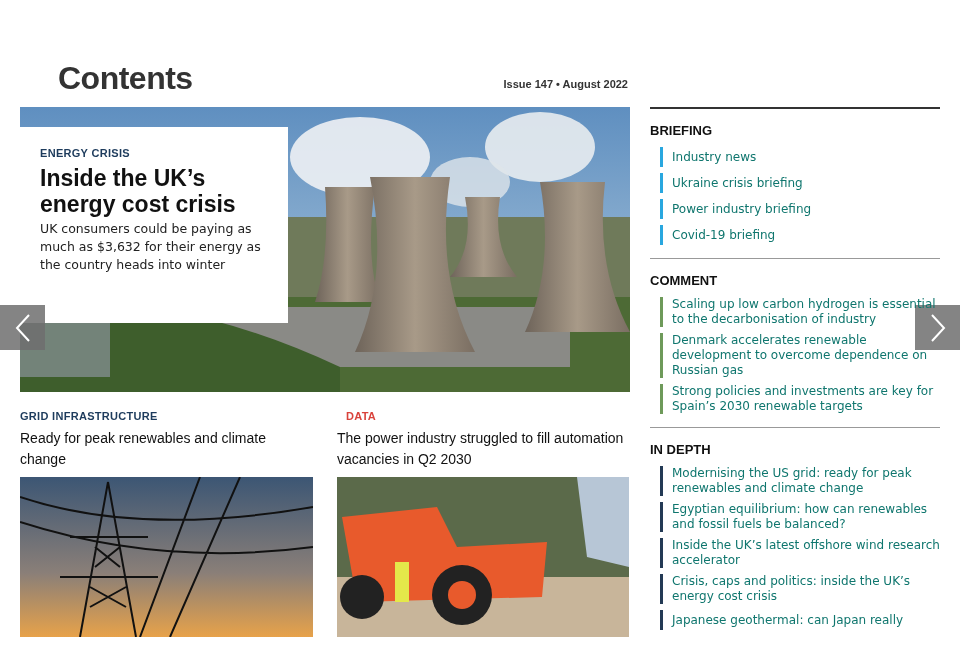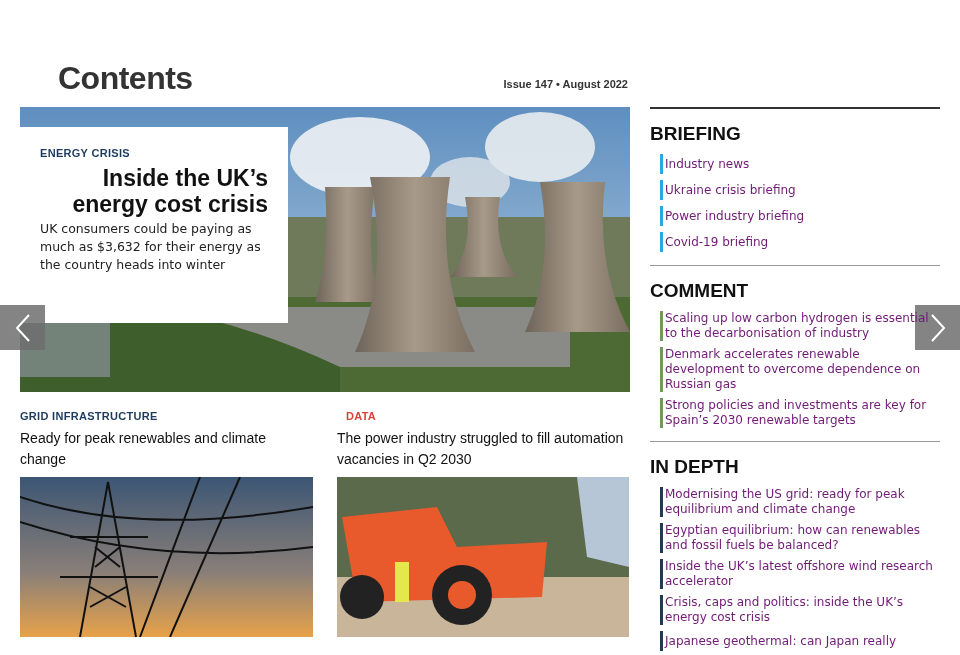--- a/index.html
+++ b/index.html
@@ -4,31 +4,31 @@
 <style>
   * { box-sizing: border-box; margin: 0; padding: 0; }
   body { width: 960px; height: 655px; overflow: hidden; background: #fff; font-family: "DejaVu Sans", sans-serif; color: #222; position: relative; }
   .title { position: absolute; left: 18px; top: 60px; font-family: "Liberation Sans", sans-serif; font-weight: bold; font-size: 32px; color: #333; letter-spacing: -0.5px; margin-left: 40px; }
   .issue { position: absolute; right: 332px; top: 78px; font-family: "Liberation Sans", sans-serif; font-weight: bold; font-size: 11px; color: #333; }
   .hero { position: absolute; left: 20px; top: 107px; width: 610px; height: 285px; overflow: hidden; }
   .hero svg { position: absolute; left: 0; top: 0; }
   .hero-card { position: absolute; left: 20px; top: 127px; width: 268px; height: 196px; background: #fff; padding: 20px 20px; }
   .kicker { font-family: "Liberation Sans", sans-serif; font-weight: bold; font-size: 11px; letter-spacing: 0.3px; color: #1d3b5c; }
   .kicker.red { color: #d9423b; padding-left: 9px; }
-  .hero-title { font-family: "Liberation Sans", sans-serif; font-weight: bold; font-size: 23px; line-height: 26px; color: #111; margin-top: 6px; text-align: right; }
+  .hero-title { font-family: "Liberation Sans", sans-serif; font-weight: bold; font-size: 23px; line-height: 26px; color: #111; margin-top: 6px; }
   .hero-sub { font-size: 12.5px; line-height: 18px; color: #222; margin-top: 3px; }
   .card { position: absolute; top: 410px; width: 293px; }
   .card-title { font-family: "Liberation Sans", sans-serif; font-weight: normal; font-size: 14px; line-height: 21px; color: #111; margin-top: 6px; }
   .card-img { position: absolute; top: 477px; height: 160px; overflow: hidden; }
   .sidebar { position: absolute; left: 650px; top: 107px; width: 290px; }
   .sec-rule { border-top: 2px solid #333; }
   .sec-rule.thin { border-top: 1px solid #999; }
-  .sec-head { font-family: "Liberation Sans", sans-serif; font-weight: bold; font-size: 19px; color: #111; margin: 14px 0 9px 0; }
+  .sec-head { font-family: "Liberation Sans", sans-serif; font-weight: bold; font-size: 13px; color: #111; margin: 14px 0 9px 0; }
   .sec-list { list-style: none; padding-left: 10px; margin-bottom: 13px; }
-  .sec-list li { border-left: 3px solid #29a7df; padding-left: 2px; font-size: 12px; line-height: 15px; color: #701a75; margin-bottom: 6px; min-height: 20px; display: flex; align-items: center; }
+  .sec-list li { border-left: 3px solid #29a7df; padding-left: 9px; font-size: 12px; line-height: 15px; color: #0f766e; margin-bottom: 6px; min-height: 20px; display: flex; align-items: center; }
   .sec-list.green li { border-left-color: #6e9a5a; }
   .sec-list.navy li { border-left-color: #233a55; }
   .nav-arrow { position: absolute; top: 305px; width: 45px; height: 45px; background: rgba(110,110,110,0.85); display: flex; align-items: center; justify-content: center; cursor: pointer; }
 </style>
 </head>
 <body>
 
 <div class="title">Contents</div>
 <div class="issue">Issue 147 • August 2022</div>
 
@@ -128,19 +128,19 @@
   <div class="sec-rule thin"></div>
   <div class="sec-head">COMMENT</div>
   <ul class="sec-list green">
     <li>Scaling up low carbon hydrogen is essential to the decarbonisation of industry</li>
     <li>Denmark accelerates renewable development to overcome dependence on Russian gas</li>
     <li>Strong policies and investments are key for Spain’s 2030 renewable targets</li>
   </ul>
   <div class="sec-rule thin"></div>
   <div class="sec-head">IN DEPTH</div>
   <ul class="sec-list navy">
-    <li>Modernising the US grid: ready for peak equilibrium and climate change</li>
+    <li>Modernising the US grid: ready for peak renewables and climate change</li>
     <li>Egyptian equilibrium: how can renewables and fossil fuels be balanced?</li>
     <li>Inside the UK’s latest offshore wind research accelerator</li>
     <li>Crisis, caps and politics: inside the UK’s energy cost crisis</li>
     <li>Japanese geothermal: can Japan really</li>
   </ul>
 </div>
 
 </body></html>

